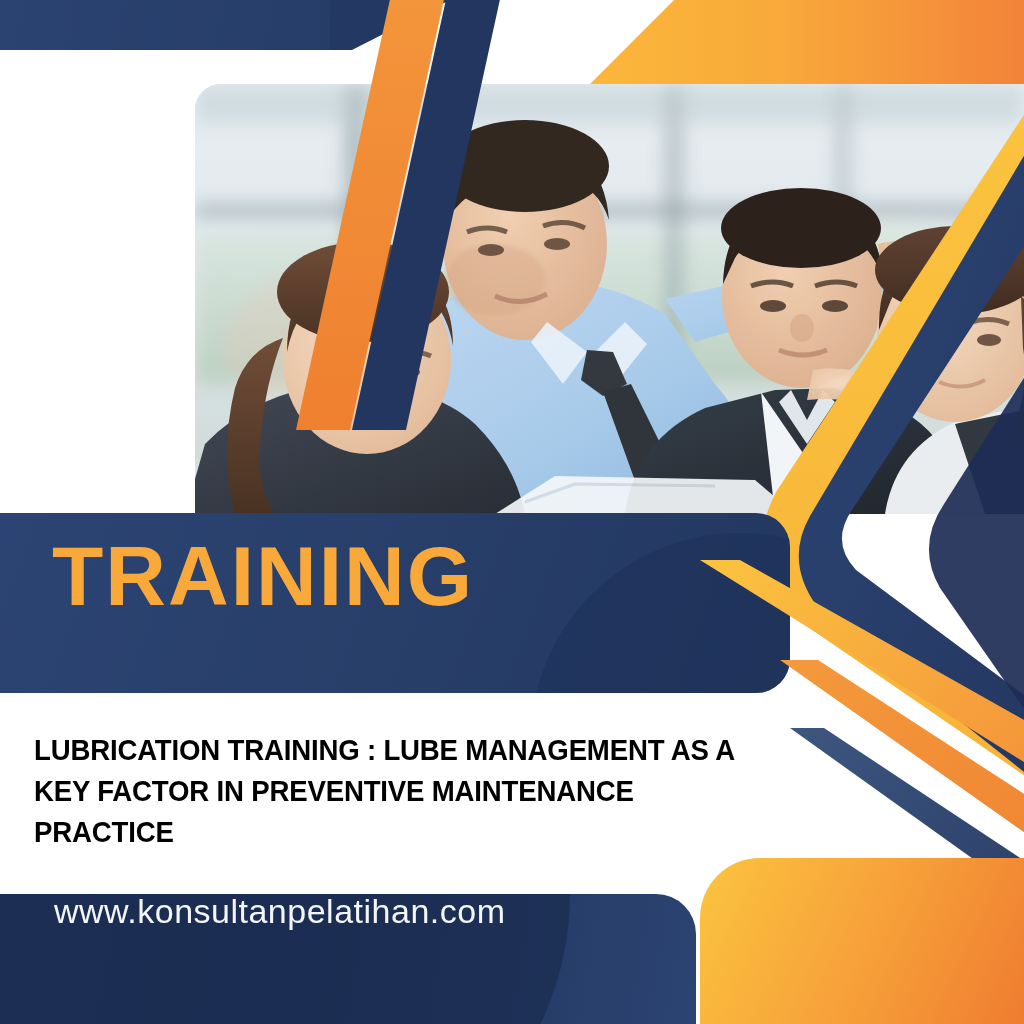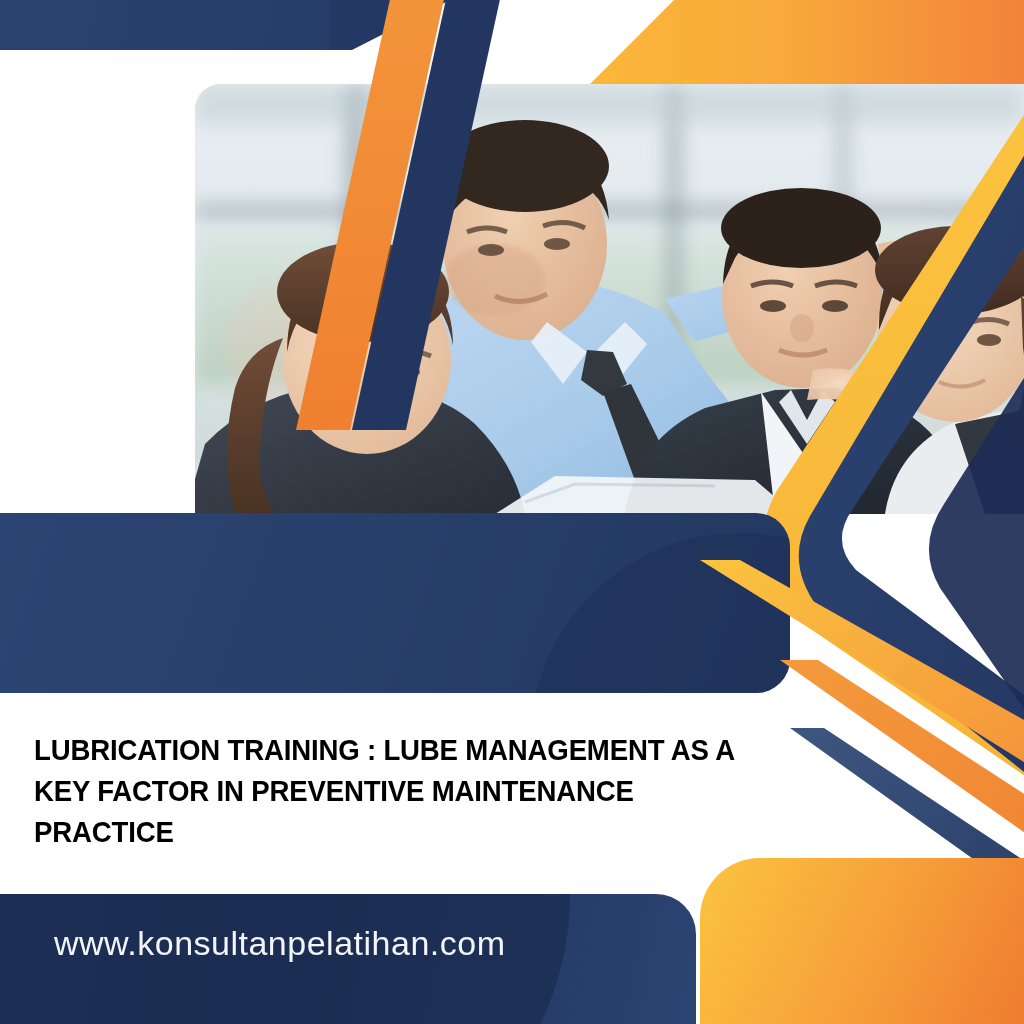--- a/index.html
+++ b/index.html
@@ -125,21 +125,21 @@
     overflow:hidden;
   }
   #bottom-navy-shade::after{
     content:"";
     position:absolute; left:-60px; top:-30px;
     width:640px; height:330px;
     background:#1b2c50; opacity:.75;
     border-bottom-right-radius:300px;
   }
   #website-text {
-    left:54px; top:924px;
+    left:54px; top:892px;
     font-size:34px; color:#f3f5f8; letter-spacing:.5px;
     font-weight:300;
   }
 
   
   #course-title {
     left:34px; top:730px; width:790px;
     font-size:30px; font-weight:bold; color:#000000;
     line-height:1.36; letter-spacing:-.2px;
     transform:scaleX(.92); transform-origin:left top;
@@ -330,20 +330,21 @@
       </linearGradient>
     </defs>
     <path d="M300 -60 L300 40 L70 392 Q48 424 74 452 L300 620 L300 700 L36 490 Q2 444 28 398 Z" fill="url(#nn)"></path>
   </svg>
   <svg class="layer" id="chevron-navy-dark" viewBox="0 0 200 640">
     <path d="M200 -60 L200 700 L40 470 Q16 428 44 386 L200 140 Z" fill="#1d2c56" opacity=".92"></path>
   </svg>
 
   <div class="layer" id="training-band"></div>
   <div class="layer" id="training-band-shade"></div>
+  <div class="layer" id="training-text">TRAINING</div>
 
   <div class="layer" id="course-title">LUBRICATION TRAINING : LUBE MANAGEMENT AS A KEY FACTOR IN PREVENTIVE MAINTENANCE PRACTICE</div>
 
   <div class="layer" id="low-stripe-amber"></div>
   <div class="layer" id="low-stripe-orange"></div>
   <div class="layer" id="low-stripe-navy"></div>
 
   <div class="layer" id="bottom-orange-block"></div>
   <div class="layer" id="bottom-navy-band"></div>
   <div class="layer" id="bottom-navy-shade"></div>

